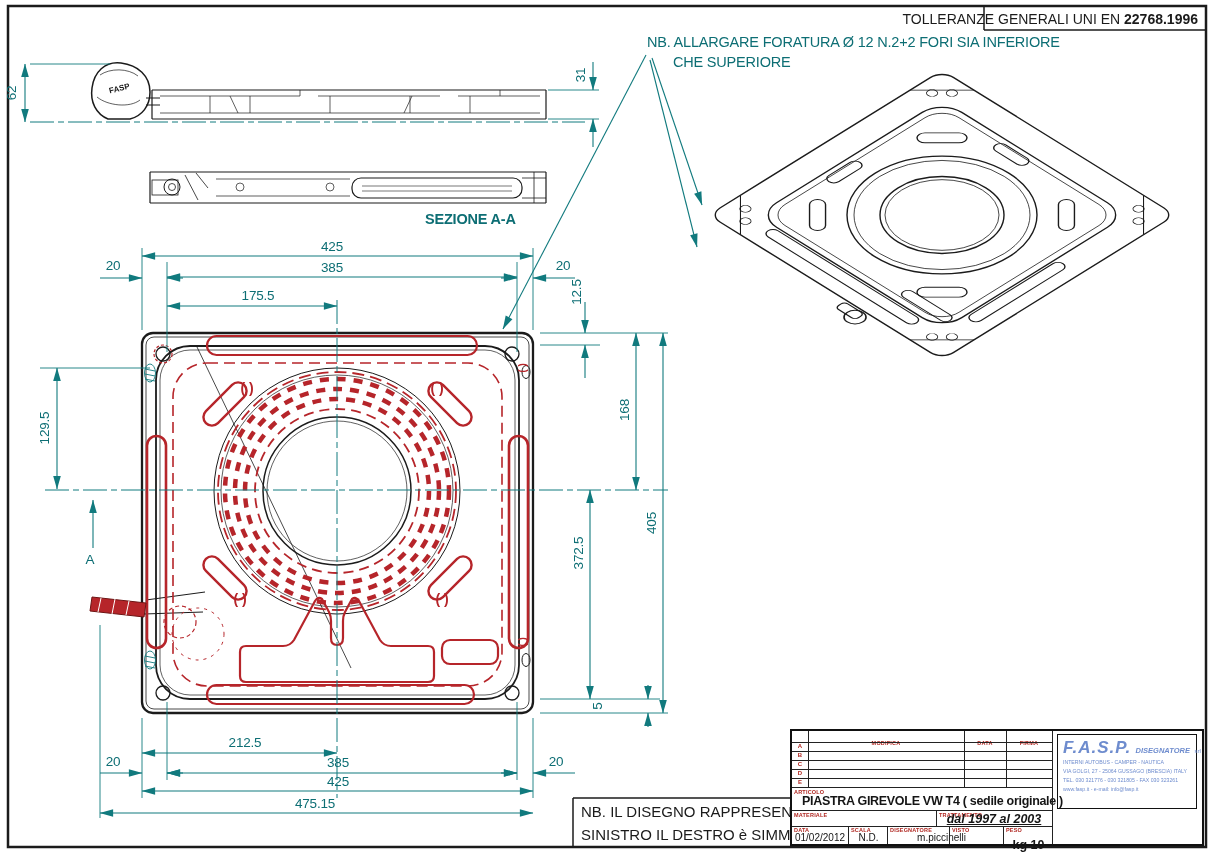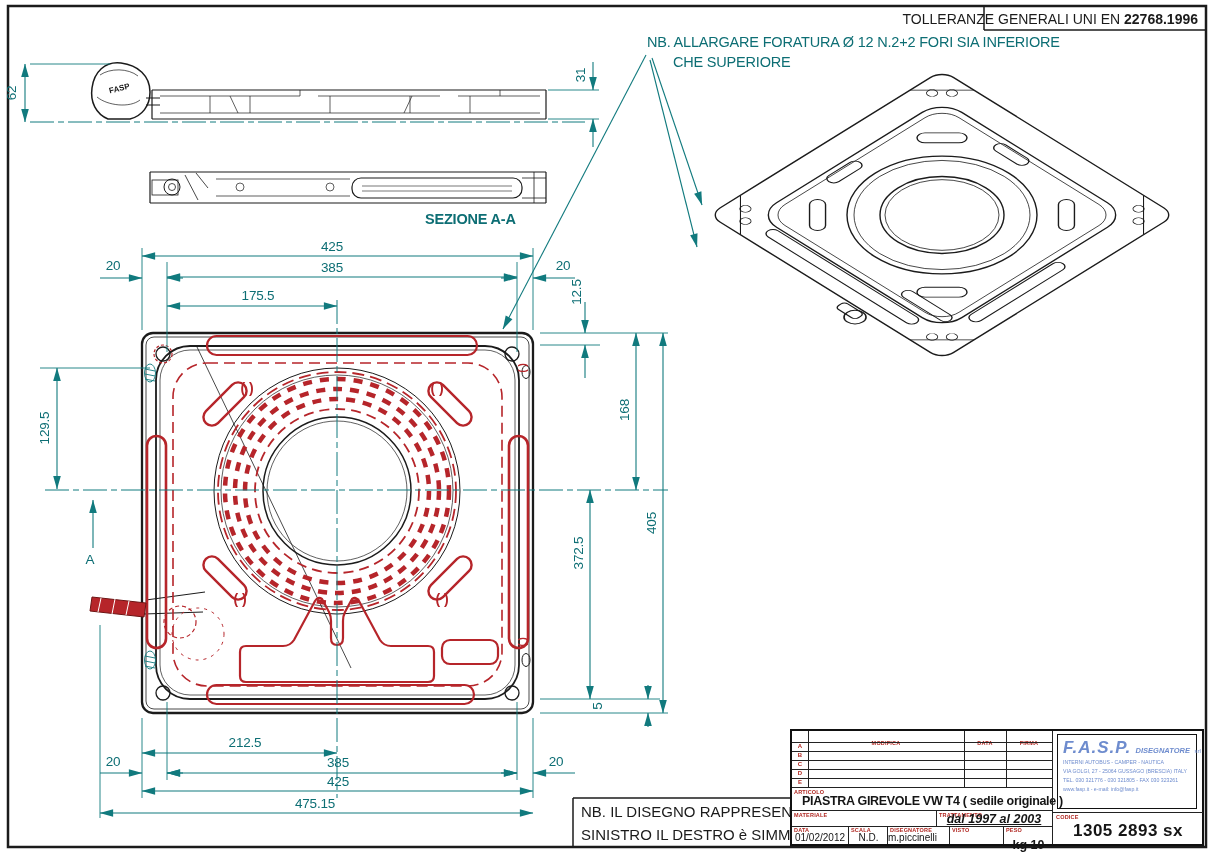--- a/index.html
+++ b/index.html
@@ -382,21 +382,21 @@
   <div class="abs" style="left:0;top:95px;width:56px;height:26px;border-top:1px solid #222;">
     <span class="abs lblr" style="left:2px;top:0;">DATA</span>
     <div class="abs val" style="left:0;top:5px;width:56px;text-align:center;font-size:10px;">01/02/2012</div>
   </div>
   <div class="abs" style="left:56px;top:95px;width:39px;height:18px;border-top:1px solid #222;border-left:1px solid #222;">
     <span class="abs lblr" style="left:2px;top:0;">SCALA</span>
     <div class="abs val" style="left:0;top:5px;width:39px;text-align:center;font-size:10px;">N.D.</div>
   </div>
   <div class="abs" style="left:95px;top:95px;width:62px;height:18px;border-top:1px solid #222;border-left:1px solid #222;">
     <span class="abs lblr" style="left:2px;top:0;">DISEGNATORE</span>
-    <div class="abs val" style="left:0;top:5px;width:62px;text-align:left;font-size:10px;">m.piccinelli</div>
+    <div class="abs val" style="left:16px;top:5px;width:62px;text-align:right;font-size:10px;">m.piccinelli</div>
   </div>
   <div class="abs" style="left:157px;top:95px;width:54px;height:18px;border-top:1px solid #222;border-left:1px solid #222;">
     <span class="abs lblr" style="left:2px;top:0;">VISTO</span>
     <div class="abs val" style="left:0;top:5px;width:54px;text-align:center;font-size:10px;margin-top:40px;">bruno</div>
   </div>
   <div class="abs" style="left:211px;top:95px;width:49px;height:18px;border-top:1px solid #222;border-left:1px solid #222;">
     <span class="abs lblr" style="left:2px;top:0;">PESO</span>
     <div class="abs val" style="left:0;top:3px;width:49px;text-align:center;font-size:12.5px;font-weight:bold;margin-top:8px;">kg 10</div>
   </div>
 
@@ -407,20 +407,16 @@
         <span class="bluetx" style="font-size:7.5px;font-weight:bold;font-style:italic;">DISEGNATORE</span>
         <span class="bluetx" style="font-size:6px;">srl</span>
       </div>
       <div class="bluetx" style="font-size:5.2px;line-height:1.7;padding-left:5px;white-space:nowrap;">
         <div>INTERNI  AUTOBUS  -  CAMPER  -  NAUTICA</div>
         <div>VIA GOLGI, 27 - 25064 GUSSAGO (BRESCIA) ITALY</div>
         <div>TEL. 030 321776 - 030 321805 - FAX 030 323261</div>
         <div>www.fasp.it - e-mail: info@fasp.it</div>
       </div>
     </div>
-    <div class="abs" style="left:0;top:81px;width:150px;height:32px;border-top:1px solid #222;">
-      <span class="abs lblr" style="left:3px;top:1px;">CODICE</span>
-      <div class="abs val" style="left:0;top:8px;width:150px;text-align:center;font-size:17px;font-weight:bold;letter-spacing:0.5px;">1305 2893 sx</div>
-    </div>
   </div>
 </div>
 
 </div>
 
 </body></html>

